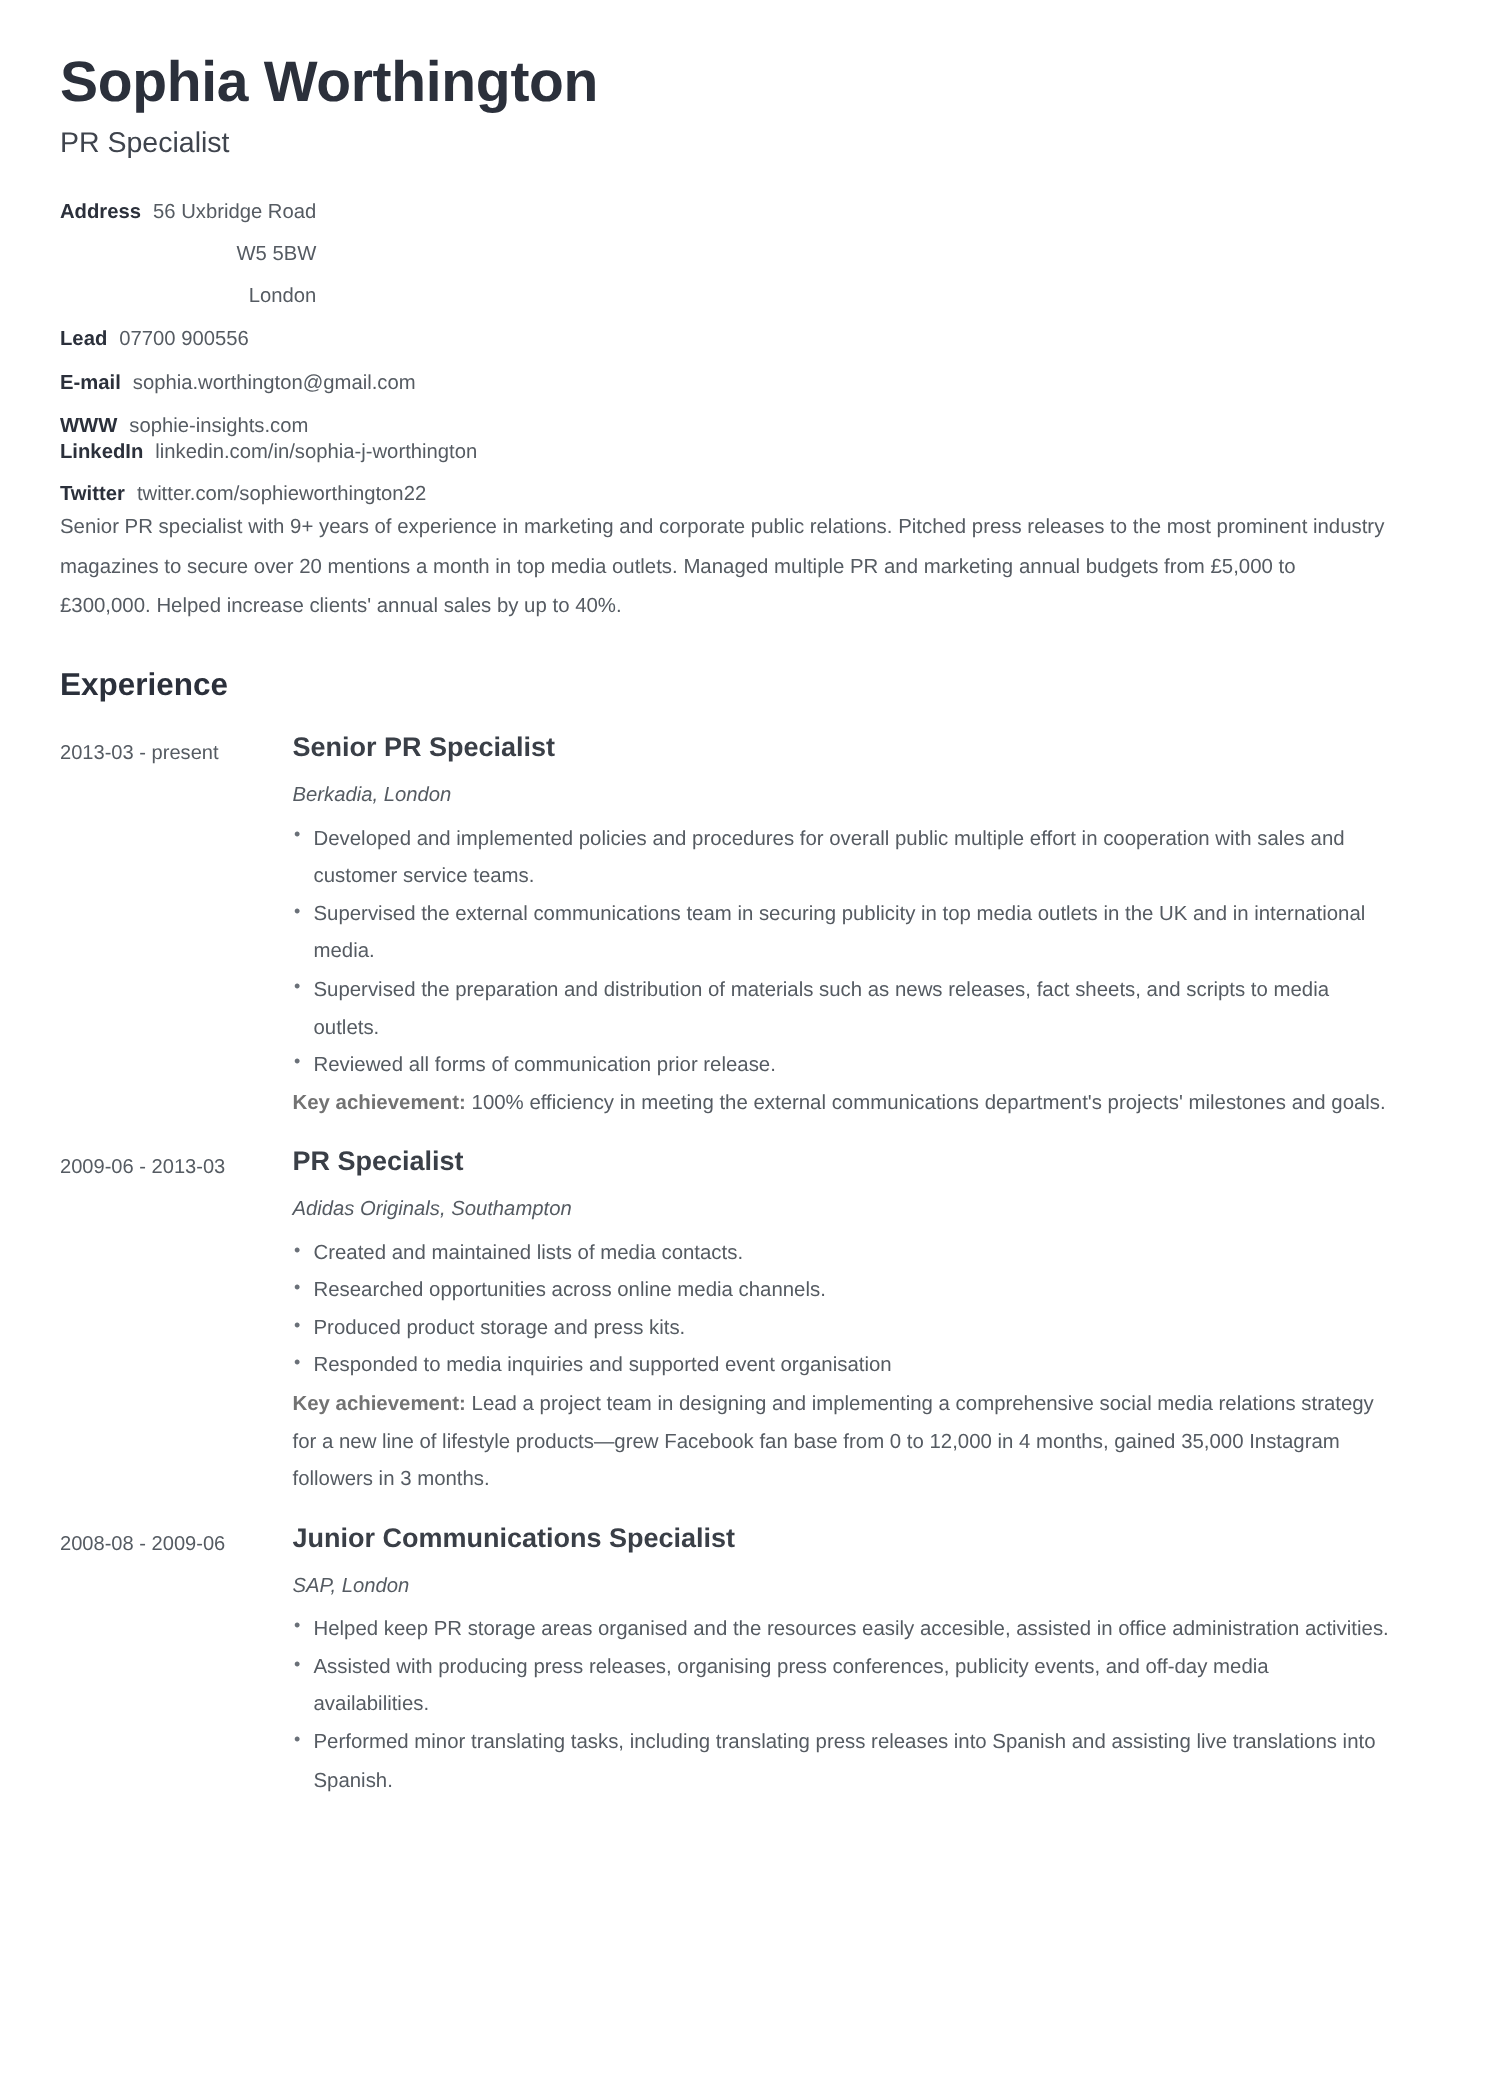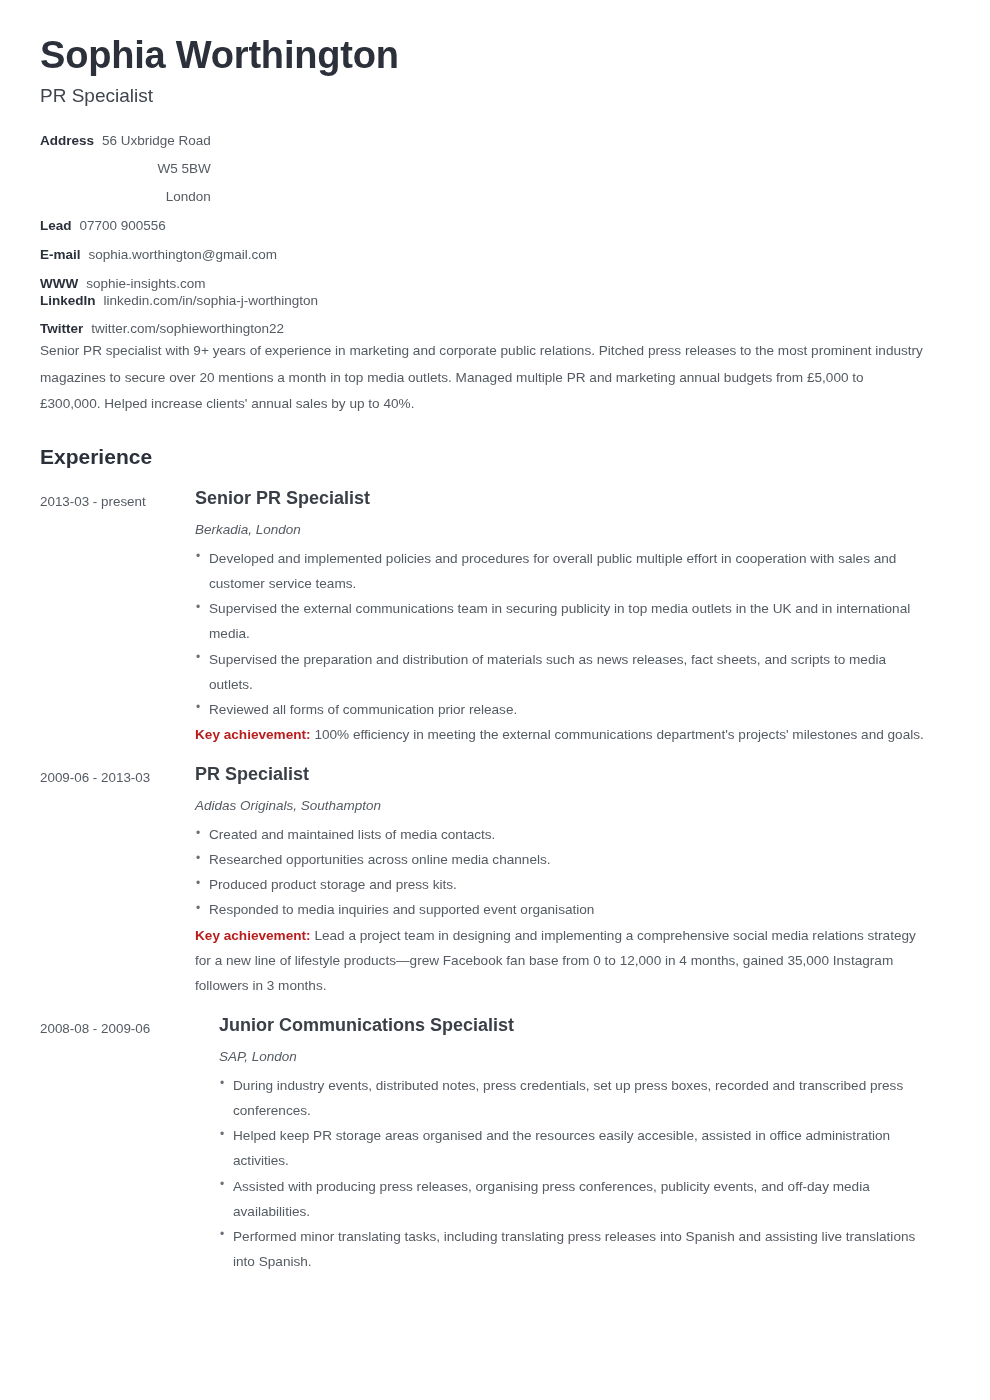--- a/index.html
+++ b/index.html
@@ -91,21 +91,21 @@
     color: #2b303b;
     margin: 0 0 18px 0;
     line-height: 1.2;
   }
 
   .entry {
     display: flex;
     align-items: flex-start;
     margin-bottom: 16px;
   }
-  .entry:last-child { margin-bottom: 0; gap: 24px; }
+  .entry:last-child { margin-bottom: 0; }
 
   .entry-dates {
     flex: 0 0 155px;
     font-size: 13.4px;
     line-height: 1.55;
     color: #555b62;
     padding-top: 5px;
   }
   .entry-body {
     flex: 1;
@@ -148,21 +148,21 @@
   }
 
   .achievement {
     font-size: 13.6px;
     line-height: 1.85;
     color: #555b62;
     margin: 0;
   }
   .achievement .ach-label {
     font-weight: bold;
-    color: #b91c1c;
+    color: #737373;
   }
 </style>
 </head>
 <body>
 
 <div class="page">
 
   <h1 class="name">Sophia Worthington</h1>
   <div class="job-title">PR Specialist</div>
 
@@ -243,21 +243,20 @@
           </ul>
           <p class="achievement"><span class="ach-label">Key achievement:</span> <span>Lead a project team in designing and implementing a comprehensive social media relations strategy for a new line of lifestyle products—grew Facebook fan base from 0 to 12,000 in 4 months, gained 35,000 Instagram followers in 3 months.</span></p>
         </div>
       </div>
       <div class="entry">
         <div class="entry-dates">2008-08 - 2009-06</div>
         <div class="entry-body">
           <div class="entry-title">Junior Communications Specialist</div>
           <div class="entry-company">SAP, London</div>
           <ul class="bullets">
-            <li>During industry events, distributed notes, press credentials, set up press boxes, recorded and transcribed press conferences.</li>
             <li>Helped keep PR storage areas organised and the resources easily accesible, assisted in office administration activities.</li>
             <li>Assisted with producing press releases, organising press conferences, publicity events, and off-day media availabilities.</li>
             <li>Performed minor translating tasks, including translating press releases into Spanish and assisting live translations into Spanish.</li>
           </ul>
         </div>
       </div>
     </div>
 
 </div>
 

